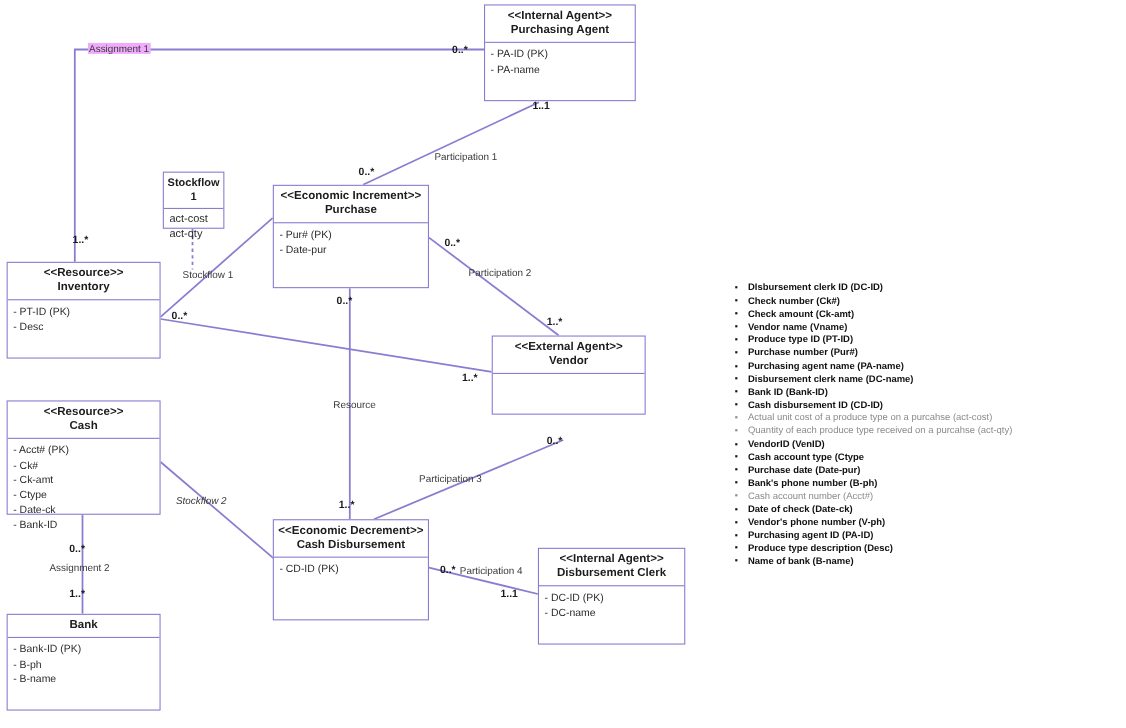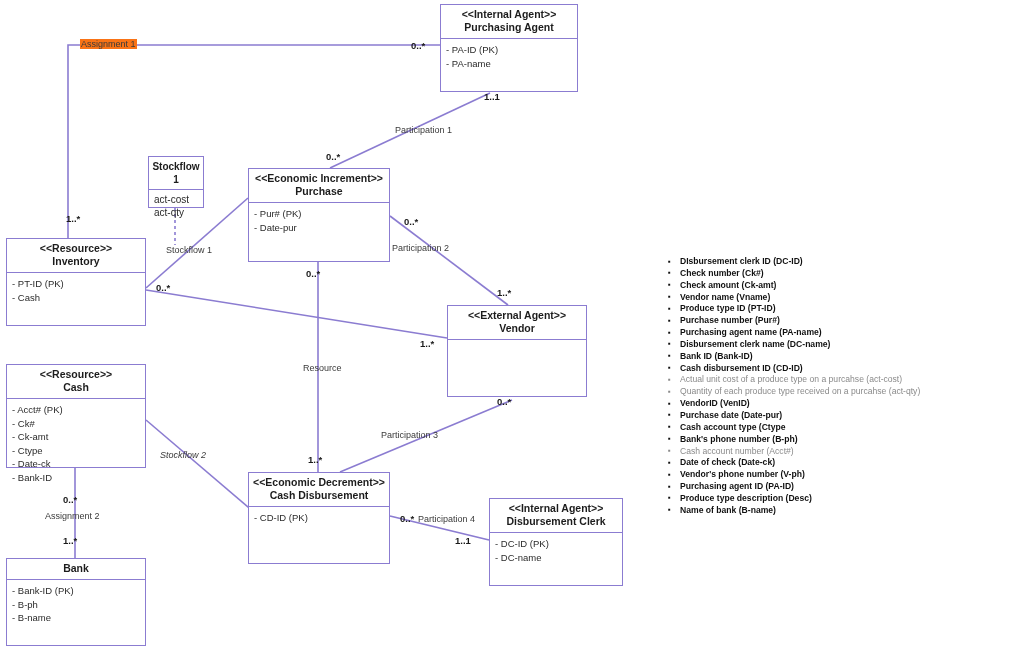--- a/index.html
+++ b/index.html
@@ -103,25 +103,25 @@
     </div>
   </div>
 
   <div class="uml" style="left:6px;top:238px;width:140px;height:88px;">
     <div class="hdr">
       <span class="st">&lt;&lt;Resource&gt;&gt;</span>
       <span class="nm">Inventory</span>
     </div>
     <div class="attrs">
       <div>- PT-ID (PK)</div>
-      <div>- Cash</div>
-    </div>
-  </div>
-
-  <div class="uml" style="left:447px;top:305px;width:140px;height:92px;">
+      <div>- Desc</div>
+    </div>
+  </div>
+
+  <div class="uml" style="left:447px;top:305px;width:140px;height:72px;">
     <div class="hdr">
       <span class="st">&lt;&lt;External Agent&gt;&gt;</span>
       <span class="nm">Vendor</span>
     </div>
   </div>
 
   <div class="uml" style="left:6px;top:364px;width:140px;height:104px;">
     <div class="hdr">
       <span class="st">&lt;&lt;Resource&gt;&gt;</span>
       <span class="nm">Cash</span>
@@ -161,24 +161,24 @@
     <div class="hdr">
       <span class="nm">Bank</span>
     </div>
     <div class="attrs">
       <div>- Bank-ID (PK)</div>
       <div>- B-ph</div>
       <div>- B-name</div>
     </div>
   </div>
 
-  <div class="lbl" style="left:80px;top:39px;background:#f97316;padding:0 1px;">Assignment 1</div>
-  <div class="lbl" style="left:377px;top:125px;padding-left:18px;">Participation 1</div>
+  <div class="lbl" style="left:80px;top:39px;background:#f0abfc;padding:0 1px;">Assignment 1</div>
+  <div class="lbl" style="left:377px;top:137px;padding-left:18px;">Participation 1</div>
   <div class="lbl" style="left:166px;top:245px;">Stockflow 1</div>
-  <div class="lbl" style="left:392px;top:243px;">Participation 2</div>
+  <div class="lbl" style="left:426px;top:243px;">Participation 2</div>
   <div class="lbl" style="left:303px;top:363px;">Resource</div>
   <div class="lbl" style="left:160px;top:450px;font-style:italic;">Stockflow 2</div>
   <div class="lbl" style="left:45px;top:511px;">Assignment 2</div>
   <div class="lbl" style="left:381px;top:430px;">Participation 3</div>
   <div class="lbl" style="left:418px;top:514px;">Participation 4</div>
 
   <div class="mult" style="left:411px;top:40px;">0..*</div>
   <div class="mult" style="left:484px;top:91px;">1..1</div>
   <div class="mult" style="left:326px;top:151px;">0..*</div>
   <div class="mult" style="left:404px;top:216px;">0..*</div>
@@ -202,22 +202,22 @@
         <li>Vendor name (Vname)</li>
         <li>Produce type ID (PT-ID)</li>
         <li>Purchase number (Pur#)</li>
         <li>Purchasing agent name (PA-name)</li>
         <li>Disbursement clerk name (DC-name)</li>
         <li>Bank ID (Bank-ID)</li>
         <li>Cash disbursement ID (CD-ID)</li>
         <li class="soft">Actual unit cost of a produce type on a purcahse (act-cost)</li>
         <li class="soft">Quantity of each produce type received on a purcahse (act-qty)</li>
         <li>VendorID (VenID)</li>
+        <li>Cash account type (Ctype</li>
         <li>Purchase date (Date-pur)</li>
-        <li>Cash account type (Ctype</li>
         <li>Bank's phone number (B-ph)</li>
         <li class="soft">Cash account number (Acct#)</li>
         <li>Date of check (Date-ck)</li>
         <li>Vendor's phone number (V-ph)</li>
         <li>Purchasing agent ID (PA-ID)</li>
         <li>Produce type description (Desc)</li>
         <li>Name of bank (B-name)</li>
       </ul>
   </div>
 

